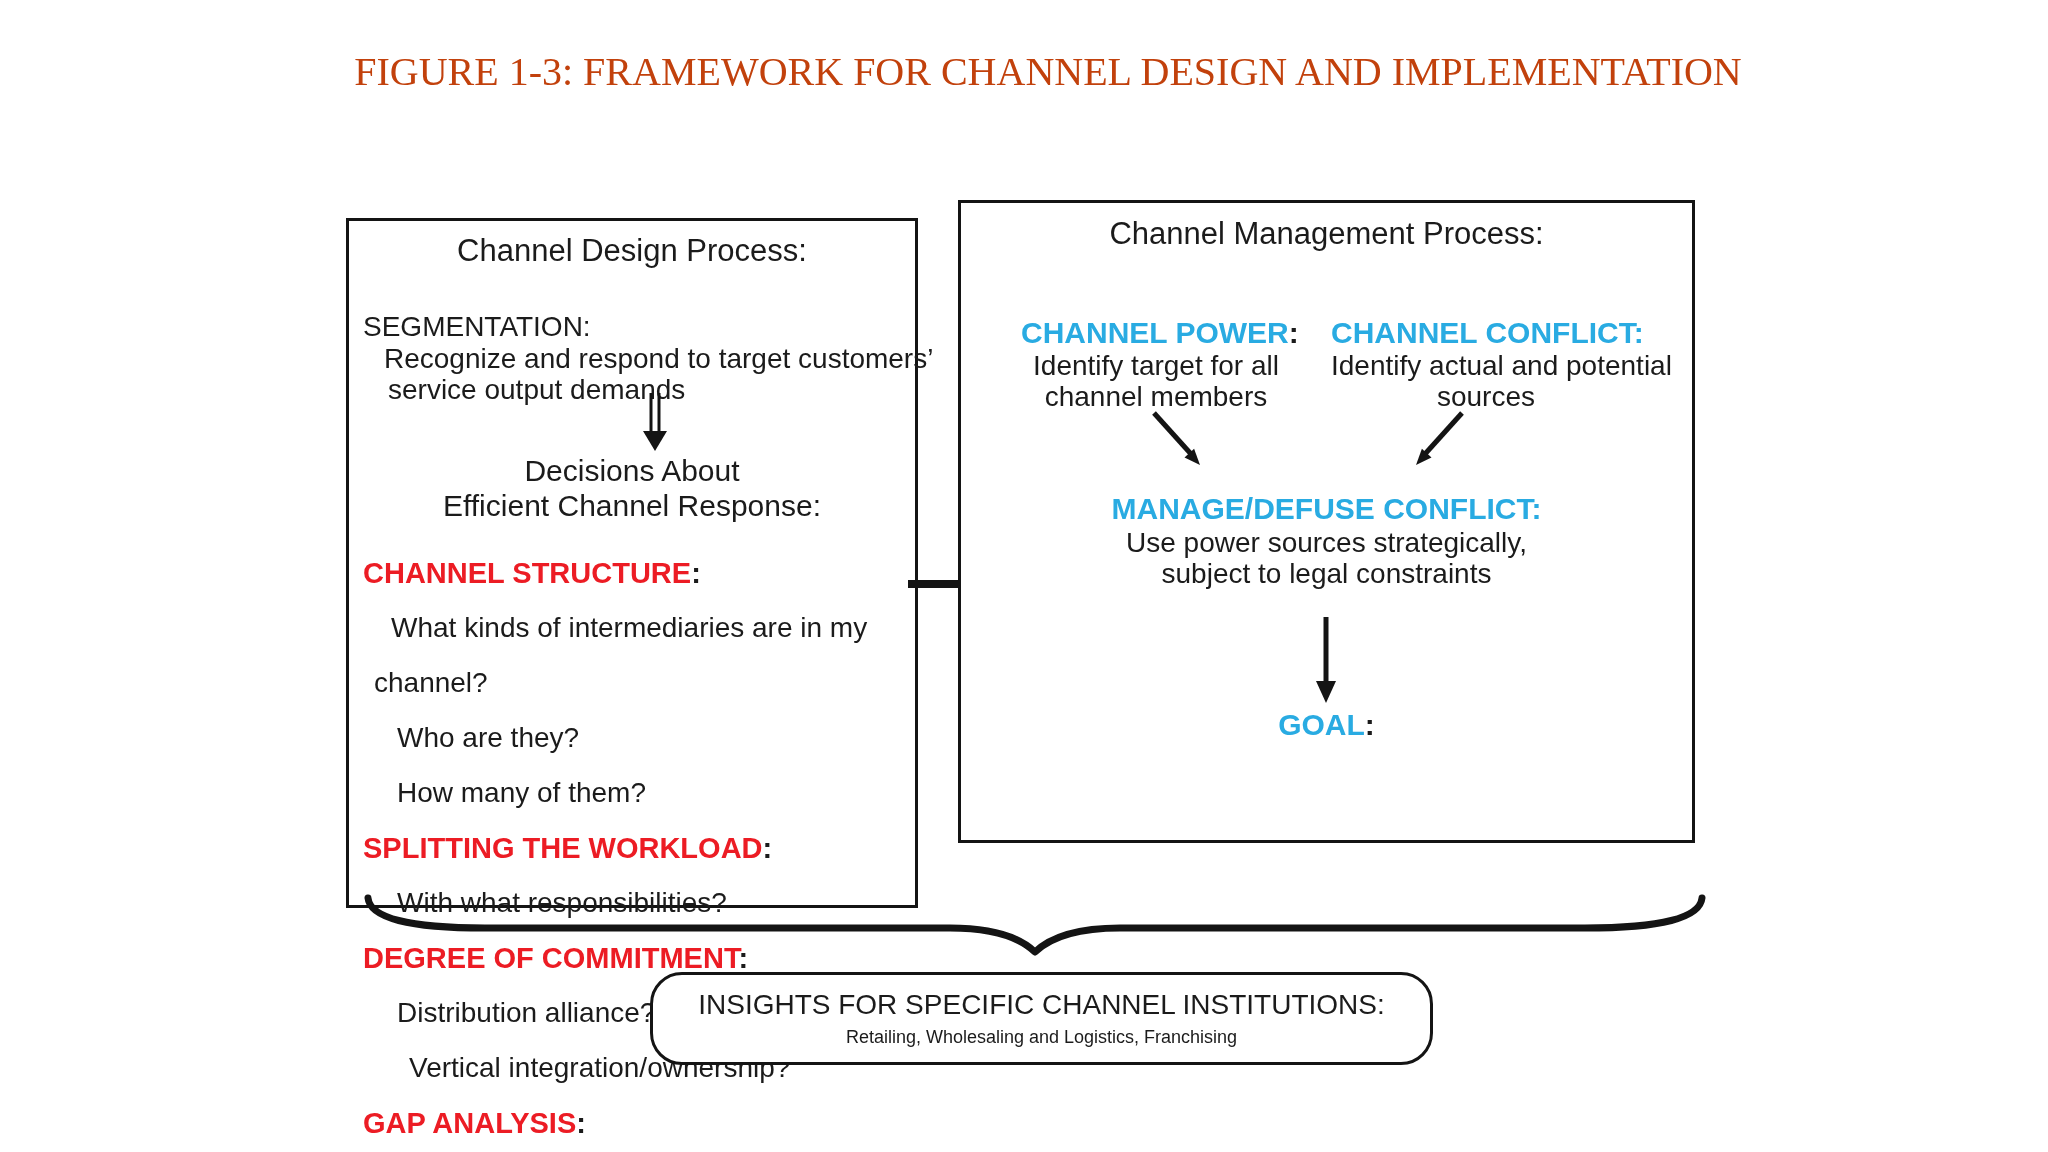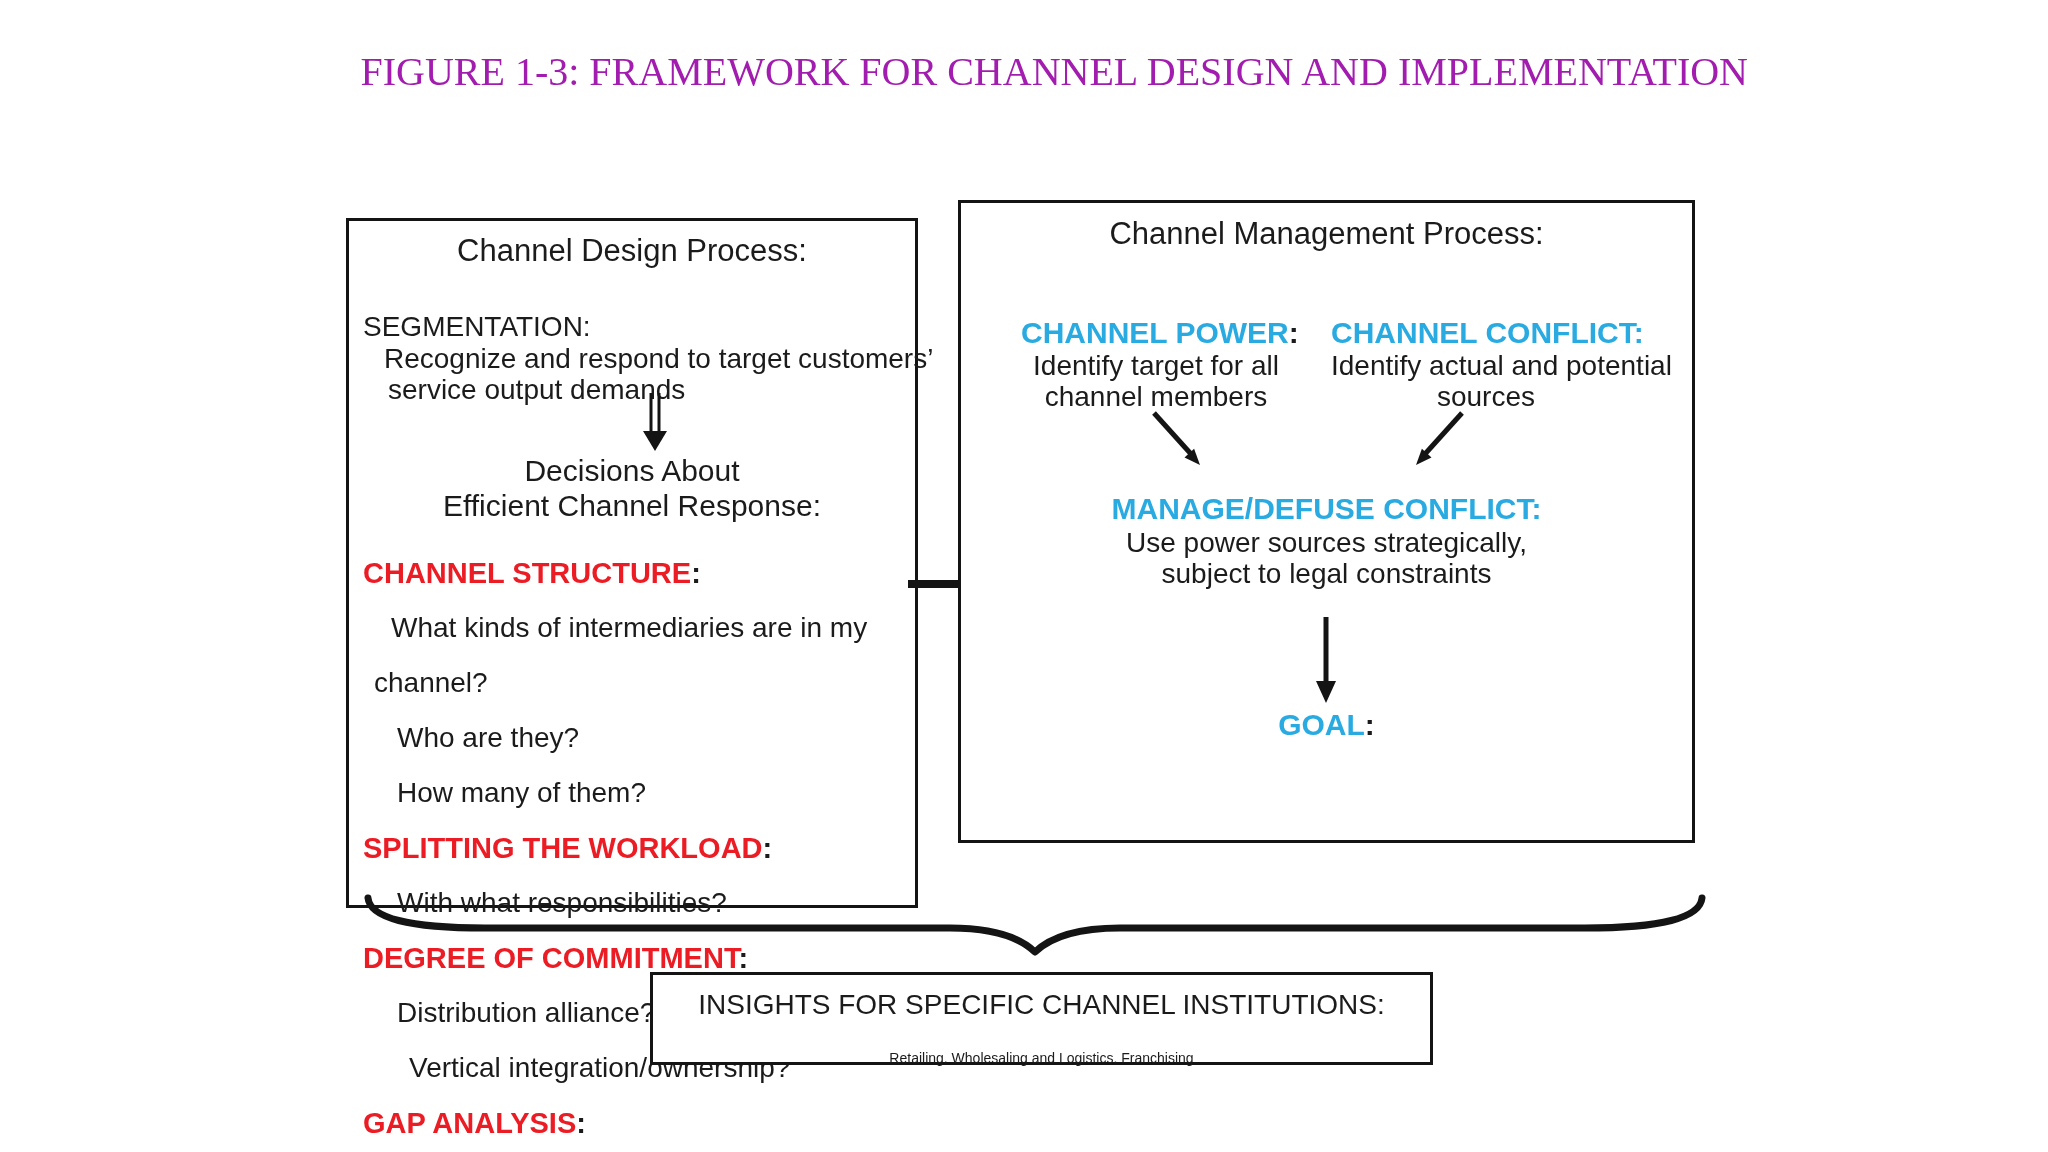--- a/index.html
+++ b/index.html
@@ -3,41 +3,41 @@
 <meta charset="utf-8">
 <style>
   html,body{margin:0;padding:0;background:#ffffff;}
   #stage{
     position:relative;width:2048px;height:1152px;background:#ffffff;overflow:hidden;
     font-family:"Liberation Sans", sans-serif;color:#1b1b1b;
   }
   .abs{position:absolute;}
   .figtitle{
     font-family:"Liberation Serif", serif;
-    font-size:40px;letter-spacing:0px;color:#a21caf;
-    text-align:right;white-space:nowrap;
+    font-size:40px;letter-spacing:0px;color:#c2410c;
+    text-align:center;white-space:nowrap;
   }
   .panel{border:3px solid #141414;background:#ffffff;box-sizing:border-box;}
   .panel-heading{font-size:31px;text-align:center;white-space:nowrap;}
   .bodyline{font-size:28px;line-height:31px;white-space:nowrap;}
   .centerline{font-size:28px;line-height:31px;text-align:center;white-space:nowrap;}
   .bigline{font-size:30px;line-height:35px;text-align:center;white-space:nowrap;}
   .redhead{color:#EC1C24;font-weight:bold;}
   .cyanhead{color:#29ABE2;font-weight:bold;font-size:30px;}
   .blackcolon{color:#1b1b1b;font-weight:bold;}
   .listcol div{height:31px;font-size:28px;white-space:nowrap;margin-top:24px;}
   .listcol .head{font-size:29px;}
   .in2{padding-left:2px;}
   .in13{padding-left:13px;}
   .in30{padding-left:30px;}
   .in36{padding-left:36px;}
   .in48{padding-left:48px;}
   .connector{background:#141414;}
   .insights-heading{font-size:28px;text-align:center;white-space:nowrap;}
-  .insights-sub{font-size:14px;text-align:center;white-space:nowrap;margin-top:23px;}
+  .insights-sub{font-size:18px;text-align:center;white-space:nowrap;}
   svg{display:block;}
 </style>
 </head>
 <body>
 
 <div id="stage">
 
   <div class="abs figtitle" style="left:348px;top:48px;width:1400px;">FIGURE 1-3: FRAMEWORK FOR CHANNEL DESIGN AND IMPLEMENTATION</div>
 
   <div class="abs panel" style="left:346px;top:218px;width:572px;height:690px;">
@@ -140,18 +140,18 @@
       </div>
     </div>
   </div>
 
   <span class="abs" style="left:355px;top:888px;">
     <svg width="1360" height="74" viewBox="0 0 1360 74">
       <path d="M 13 10 Q 16 40 130 40 L 595 40 Q 655 40 680 64 Q 705 40 765 40 L 1230 40 Q 1344 40 1347 10" fill="none" stroke="#141414" stroke-width="7" stroke-linecap="round" stroke-linejoin="round"></path>
     </svg>
   </span>
 
-  <div class="abs panel" style="left:650px;top:972px;width:783px;height:93px;">
+  <div class="abs panel" style="left:650px;top:972px;width:783px;height:93px;border-radius:32px;">
     <div class="abs insights-heading" style="left:0;top:14px;width:100%;">INSIGHTS FOR SPECIFIC CHANNEL INSTITUTIONS:</div>
     <div class="abs insights-sub" style="left:0;top:52px;width:100%;">Retailing, Wholesaling and Logistics, Franchising</div>
   </div>
 
 </div>
 
 </body></html>

